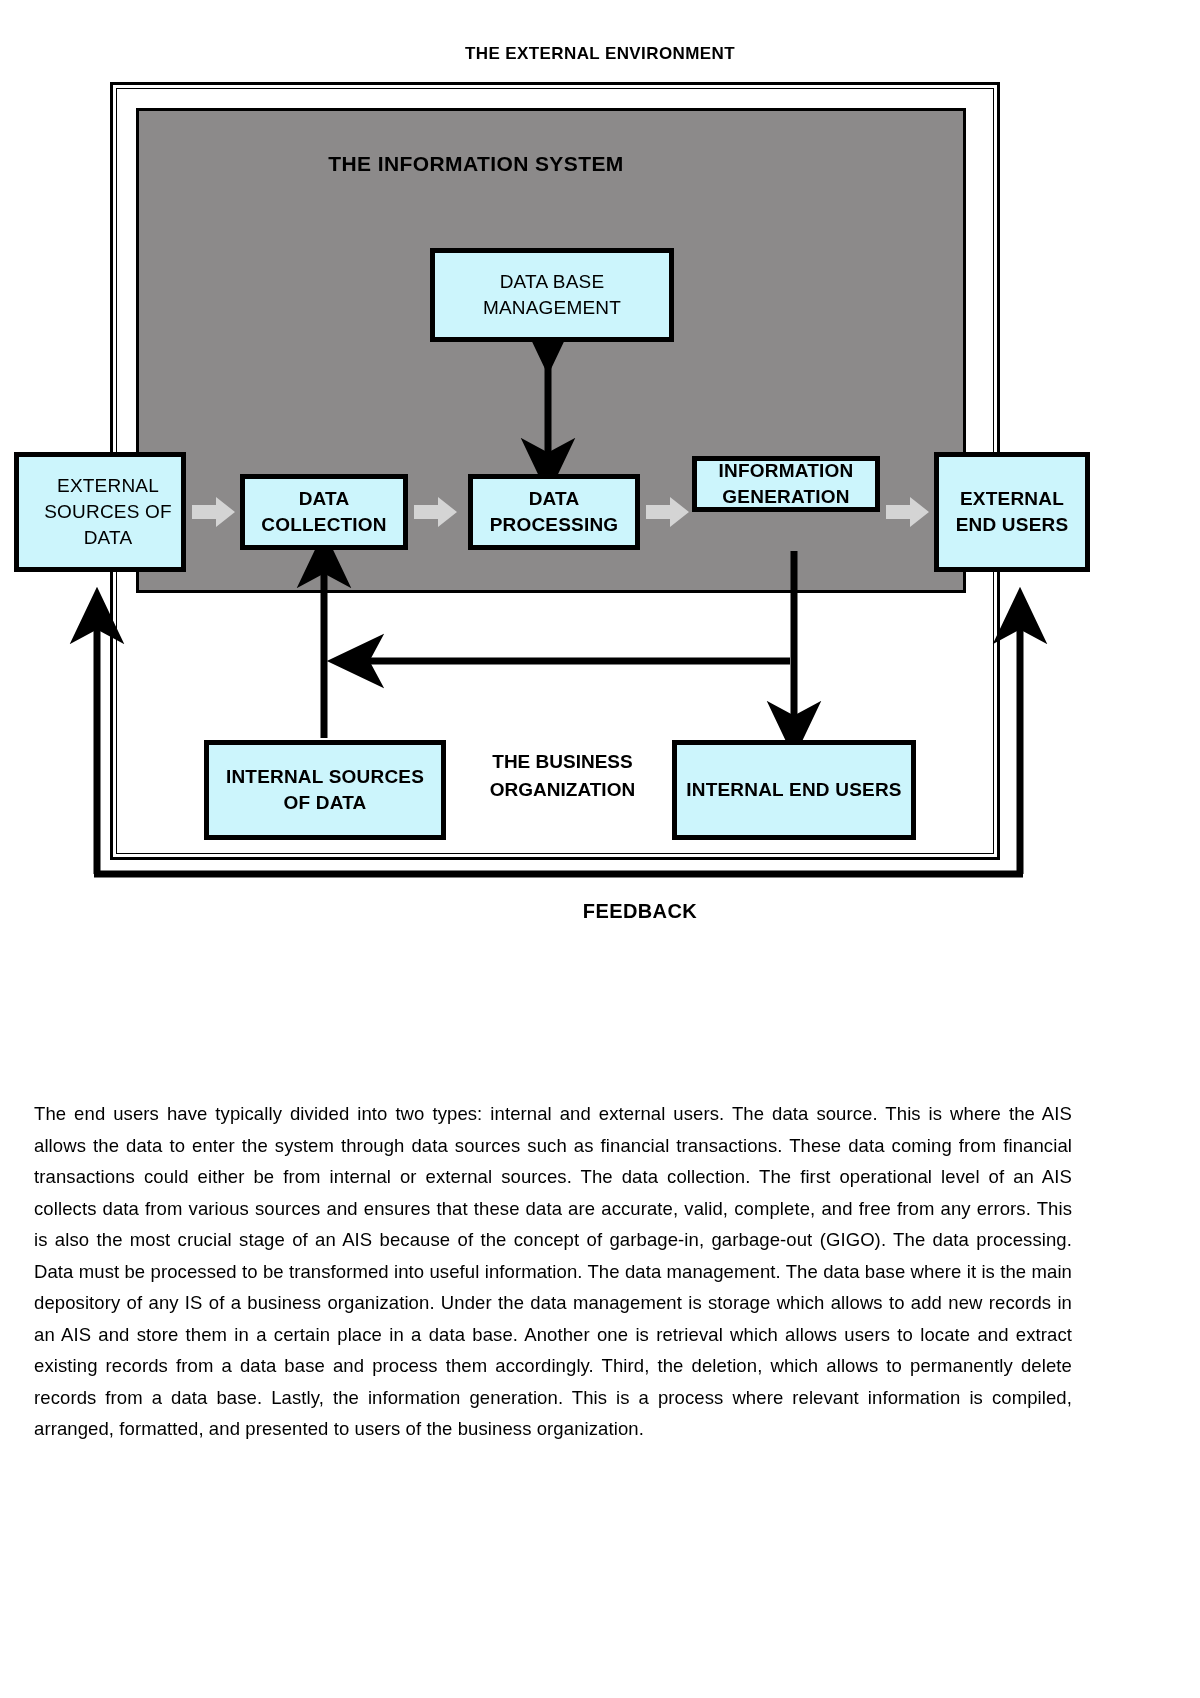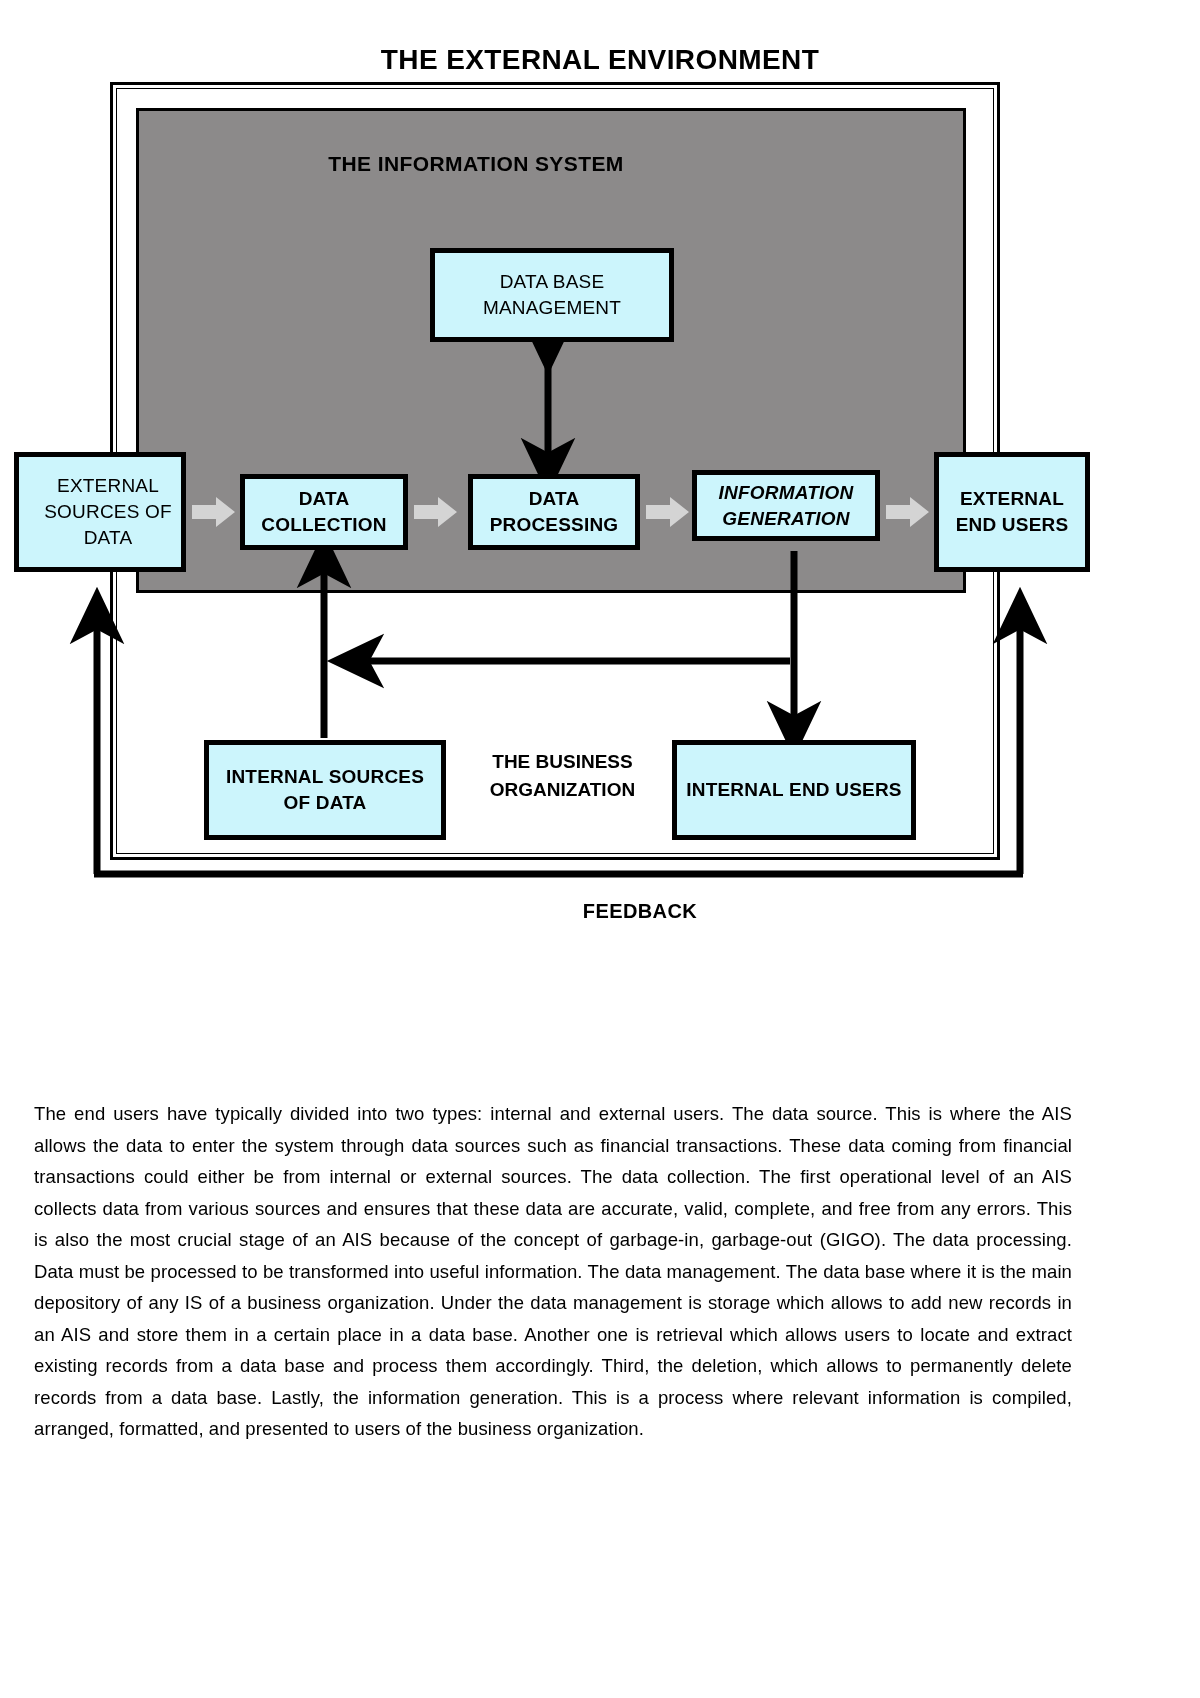--- a/index.html
+++ b/index.html
@@ -16,21 +16,21 @@
     overflow: hidden;
   }
 
   .page { position: absolute; inset: 0; }
 
   
   .title-ext {
     position: absolute;
     left: 0; top: 44px; width: 1200px;
     text-align: center;
-    font-size: 28px;
+    font-size: 17px;
     font-weight: bold;
     letter-spacing: .4px;
   }
   .title-is {
     position: absolute;
     left: 0; top: 152px; width: 952px;
     text-align: center;
     font-size: 21px;
     font-weight: bold;
     letter-spacing: .4px;
@@ -104,21 +104,21 @@
     font-size: 19px;
     line-height: 26px;
     letter-spacing: .2px;
     padding: 0 4px;
   }
   .box.bold .lbl { font-weight: bold; }
 
   #box-ext-src   { left: 14px;  top: 452px; width: 172px; height: 120px; padding-left: 16px; }
   #box-collect   { left: 240px; top: 474px; width: 168px; height: 76px; }
   #box-process   { left: 468px; top: 474px; width: 172px; height: 76px; }
-  #box-infogen   { left: 692px; top: 470px; width: 188px; height: 71px; font-style: italic; }
+  #box-infogen   { left: 692px; top: 456px; width: 188px; height: 56px; }
   #box-ext-users { left: 934px; top: 452px; width: 156px; height: 120px; }
   #box-dbm       { left: 430px; top: 248px; width: 244px; height: 94px; }
   #box-int-src   { left: 204px; top: 740px; width: 242px; height: 100px; }
   #box-int-users { left: 672px; top: 740px; width: 244px; height: 100px; }
 
   
   .chev {
     position: absolute;
     z-index: 15;
     width: 44px; height: 34px;

